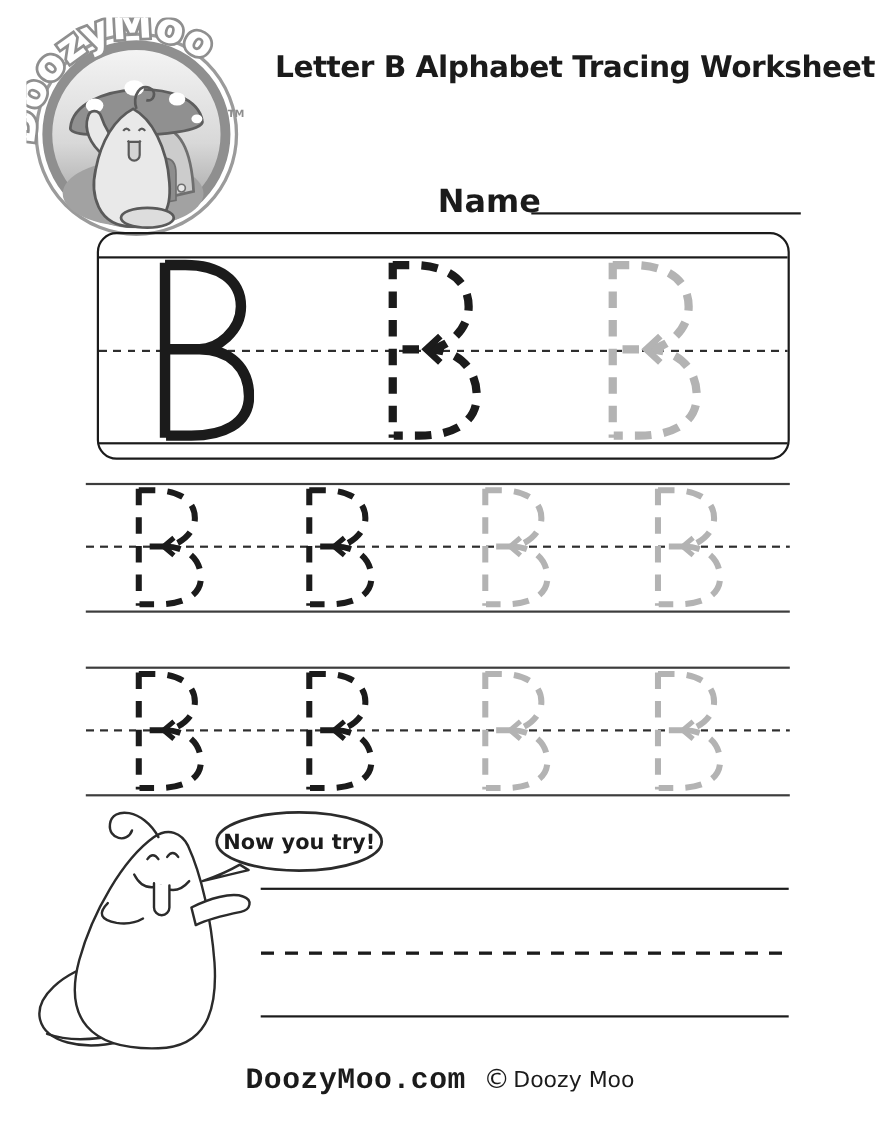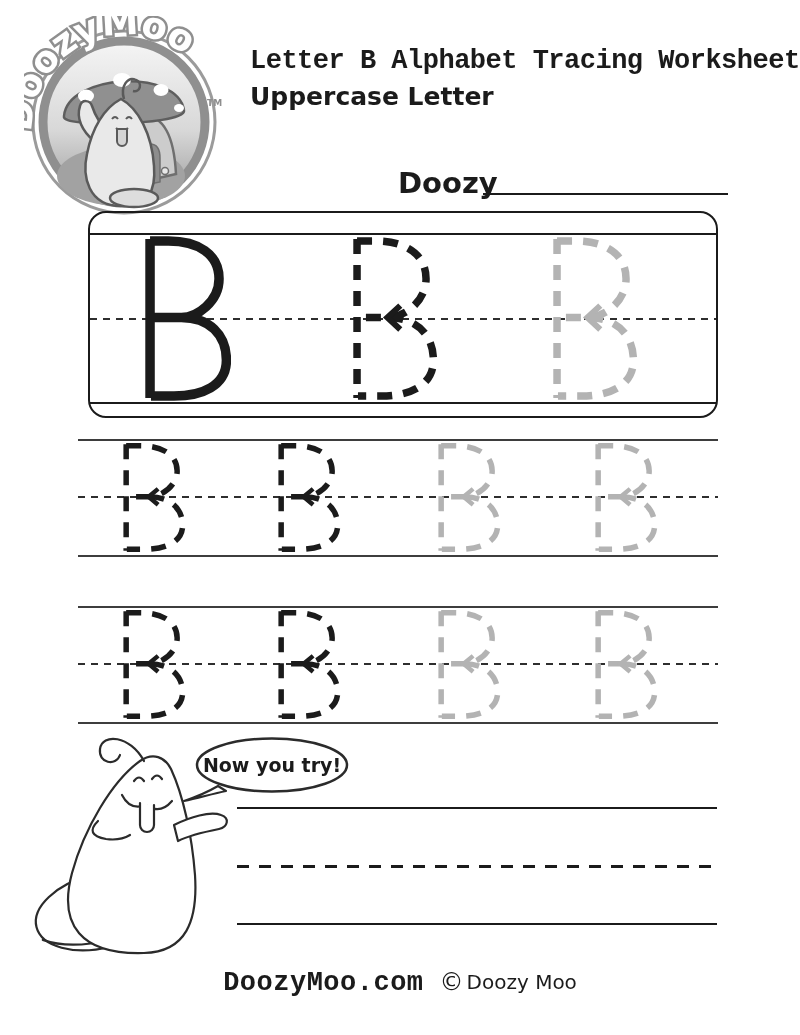--- a/index.html
+++ b/index.html
@@ -3,21 +3,21 @@
 <meta charset="utf-8">
 <style>
   * { margin:0; padding:0; box-sizing:border-box; }
   html,body { background:#fff; }
   body { font-family:"DejaVu Sans", sans-serif; color:#1b1b1b; }
   .page { position:relative; width:800px; height:1035px; background:#fff; overflow:hidden; }
 
   
   .logo-svg { position:absolute; left:24px; top:16px; width:200px; height:200px; }
   .title-block { position:absolute; left:250px; top:46px; }
-  .title-line1 { font-size:27px; font-weight:600; letter-spacing:-0.5px; white-space:nowrap;font-family:Liberation Mono, monospace; }
+  .title-line1 { font-size:27px; font-weight:600; letter-spacing:-0.5px; white-space:nowrap; }
   .title-line2 { font-size:25px; font-weight:600; margin-top:6px; }
   .name-row { position:absolute; left:398px; top:166px; width:332px; }
   .name-label { font-size:29px; font-weight:600; display:inline-block; }
   .name-line { position:absolute; left:85px; top:27px; width:245px; border-bottom:2px solid #1b1b1b; }
 
   
   .big-box { position:absolute; left:88px; top:211px; width:630px; height:207px;
              border:2.5px solid #1b1b1b; border-radius:18px; }
   .big-box .line-top    { position:absolute; left:0; right:0; top:20px;  height:2px; background:#1b1b1b; }
   .big-box .line-bottom { position:absolute; left:0; right:0; top:189px; height:2px; background:#1b1b1b; }
@@ -118,25 +118,24 @@
     </g>
 
     <text font-family="&quot;DejaVu Sans&quot;, sans-serif" font-size="37" font-weight="700" fill="#ffffff" stroke="#8f8f8f" stroke-width="5" paint-order="stroke" letter-spacing="0">
       <textPath href="#brandArc" startOffset="2">DoozyMoo</textPath>
     </text>
     <text x="183" y="90" class="tm">TM</text>
   </svg>
 
   <div class="title-block">
     <div class="title-line1">Letter B Alphabet Tracing Worksheet</div>
-    <div class="title-line2">Uppercase Letter</div>
   </div>
 
   <div class="name-row">
-    <span class="name-label">Doozy</span>
+    <span class="name-label">Name</span>
     <span class="name-line"></span>
   </div>
 
   <div class="big-box">
     <div class="line-top"></div>
     <div class="line-mid"></div>
     <div class="line-bottom"></div>
   </div>
   <div class="letter-row big-row">
       <svg viewBox="0 0 100 170" preserveAspectRatio="none" class="letter v-solid c-black">

